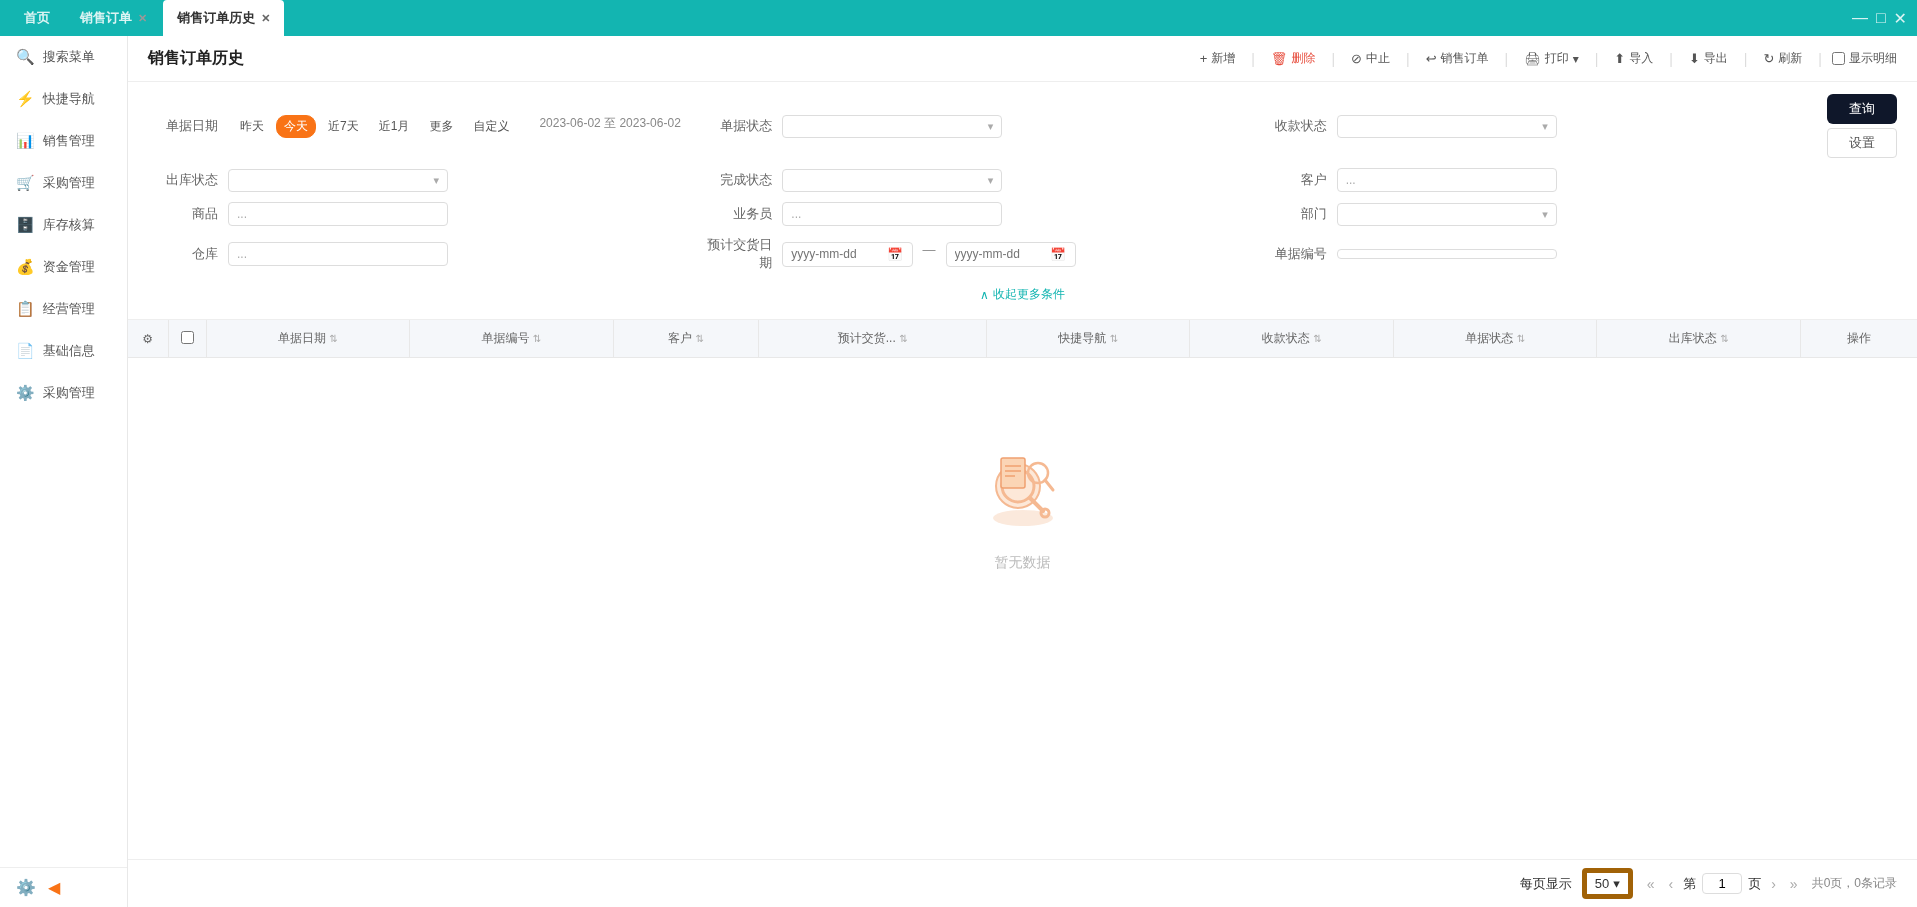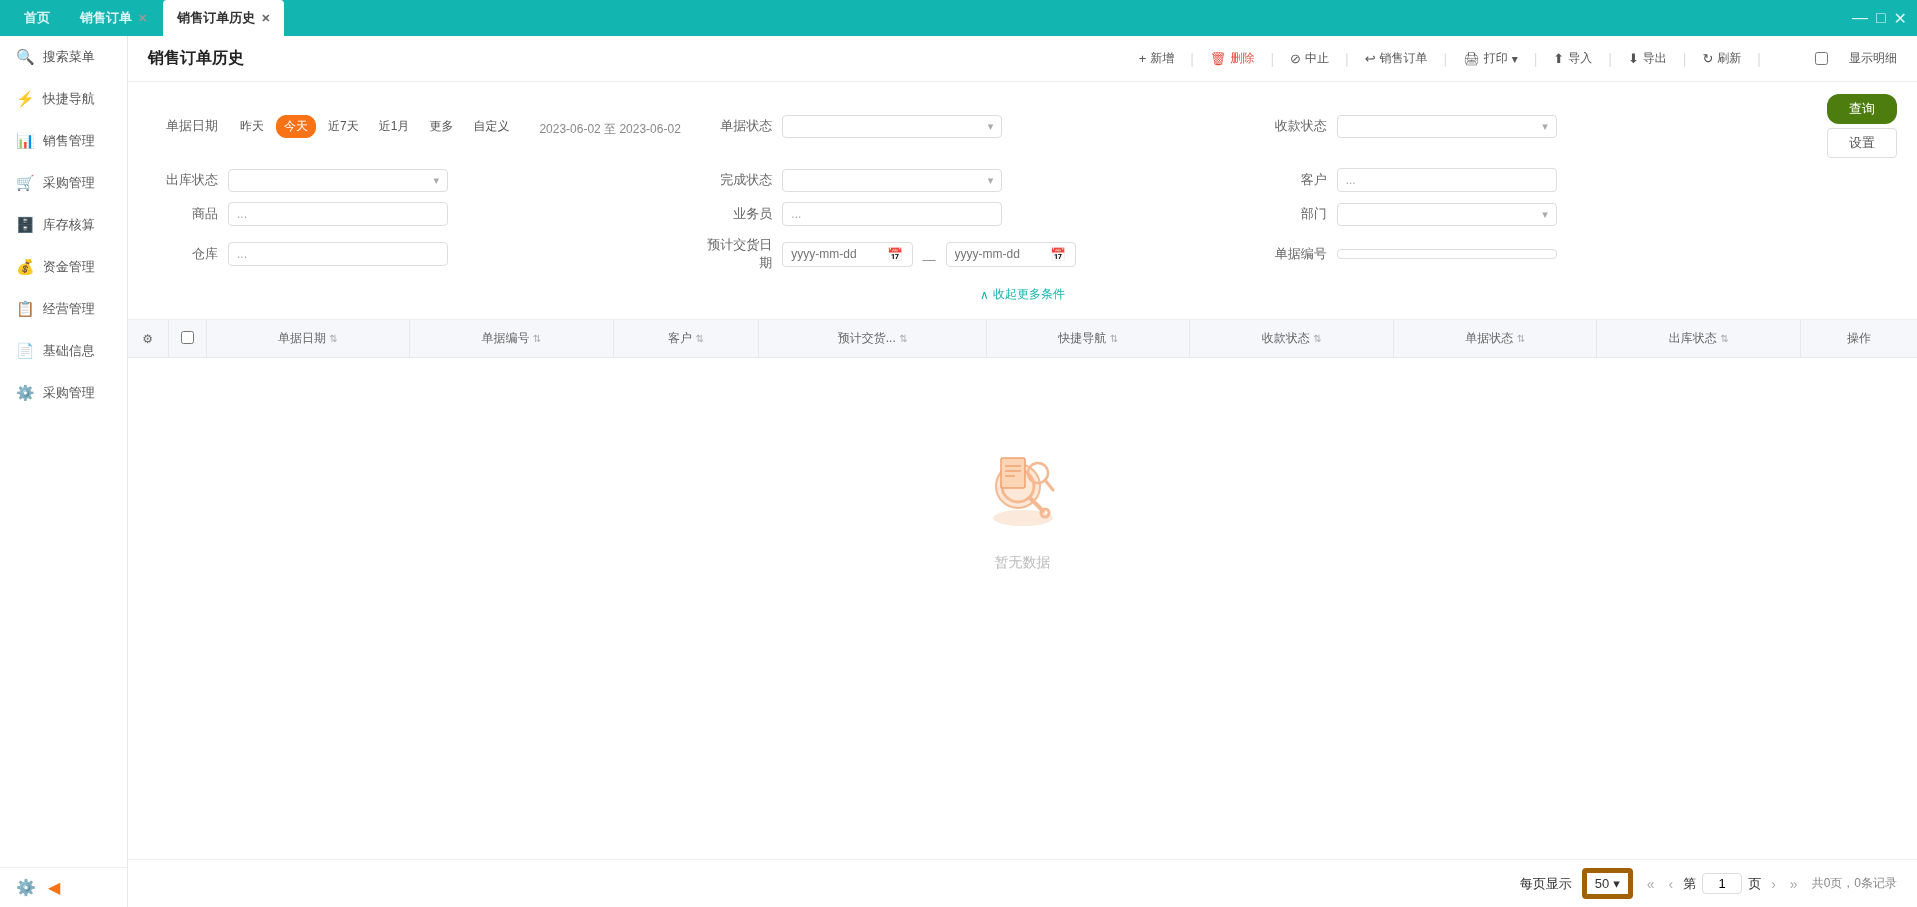--- a/index.html
+++ b/index.html
@@ -29,28 +29,28 @@
     .content { flex: 1; display: flex; flex-direction: column; overflow: hidden; background: #f5f7fa; }
 
     
     .page-header { background: #fff; padding: 10px 20px; display: flex; align-items: center; justify-content: space-between; border-bottom: 1px solid #eee; flex-shrink: 0; }
     .page-title { font-size: 16px; font-weight: bold; color: #222; }
     .toolbar { display: flex; align-items: center; gap: 10px; }
     .toolbar-btn { display: flex; align-items: center; gap: 4px; font-size: 12px; color: #555; cursor: pointer; padding: 4px 6px; border-radius: 3px; }
     .toolbar-btn .btn-icon { font-size: 13px; }
     .toolbar-btn.red { color: #e74c3c; }
     .toolbar-sep { color: #ddd; font-size: 14px; }
-    .display-detail { display: flex; align-items: center; gap: 21px; font-size: 12px; color: #555; margin-left: 44px; }
+    .display-detail { display: flex; align-items: center; gap: 4px; font-size: 12px; color: #555; }
     .display-detail input[type=checkbox] { cursor: pointer; }
 
     
     .filter-area { background: #fff; padding: 12px 20px; border-bottom: 1px solid #eee; flex-shrink: 0; }
     .filter-row { display: flex; align-items: center; gap: 0; margin-bottom: 10px; }
     .filter-label { width: 80px; color: #666; font-size: 13px; flex-shrink: 0; text-align: right; padding-right: 10px; }
-    .filter-field { flex: 1; display: flex; align-items: flex-end; gap: 6px; }
+    .filter-field { flex: 1; display: flex; align-items: flex-start; gap: 6px; }
     .date-quick-btns { display: flex; gap: 4px; margin-left: 4px; }
     .date-quick-btn { padding: 2px 7px; border-radius: 10px; font-size: 12px; cursor: pointer; color: #555; border: 1px solid transparent; }
     .date-quick-btn.active { background: #f97316; color: #fff; border-color: #f97316; }
     .date-display { font-size: 12px; color: #888; margin-left: 16px; }
     .filter-select { display: flex; align-items: center; border: 1px solid #ddd; border-radius: 4px; padding: 4px 8px; background: #fff; cursor: pointer; min-width: 160px; gap: 4px; }
     .filter-select .select-text { flex: 1; color: #aaa; font-size: 12px; }
     .filter-select .chevron { color: #aaa; font-size: 11px; }
     .date-input-wrap { display: flex; align-items: center; gap: 6px; border: 1px solid #ddd; border-radius: 4px; padding: 4px 8px; background: #fff; }
     .date-input-wrap input { border: none; outline: none; font-size: 12px; color: #aaa; width: 90px; background: transparent; }
     .date-input-wrap .cal-icon { color: #aaa; cursor: pointer; }
@@ -74,21 +74,21 @@
 
     
     .table-footer { background: #fff; border-top: 1px solid #eee; padding: 8px 20px; display: flex; align-items: center; justify-content: flex-end; gap: 10px; flex-shrink: 0; font-size: 13px; }
     .page-size-select { display: flex; align-items: center; gap: 4px; border: 5px solid #a16207; border-radius: 4px; padding: 3px 8px; cursor: pointer; }
     .page-nav { display: flex; align-items: center; gap: 6px; }
     .page-nav-btn { color: #aaa; cursor: pointer; font-size: 14px; padding: 2px 4px; }
     .page-input { border: 1px solid #ddd; border-radius: 4px; width: 40px; text-align: center; padding: 2px 4px; font-size: 13px; }
     .page-info { color: #888; font-size: 12px; }
 
     
-    .query-btn { background: #4d7c0f; color: #fff; border: none; border-radius: 12px; padding: 6px 18px; cursor: pointer; font-size: 13px; font-family: Liberation Mono, monospace; }
+    .query-btn { background: #0f172a; color: #fff; border: none; border-radius: 6px; padding: 6px 18px; cursor: pointer; font-size: 13px; font-family: Liberation Mono, monospace; }
     .settings-btn { background: #fff; color: #555; border: 1px solid #ddd; border-radius: 4px; padding: 5px 14px; cursor: pointer; font-size: 13px; margin-top: 4px; width: 100%; }
     .query-settings-wrap { display: flex; flex-direction: column; align-items: stretch; min-width: 70px; }
   </style>
 </head>
 <body>
 
 <div class="top-bar">
   <div class="top-bar-tabs">
     <div class="tab">
       <span>首页</span>

